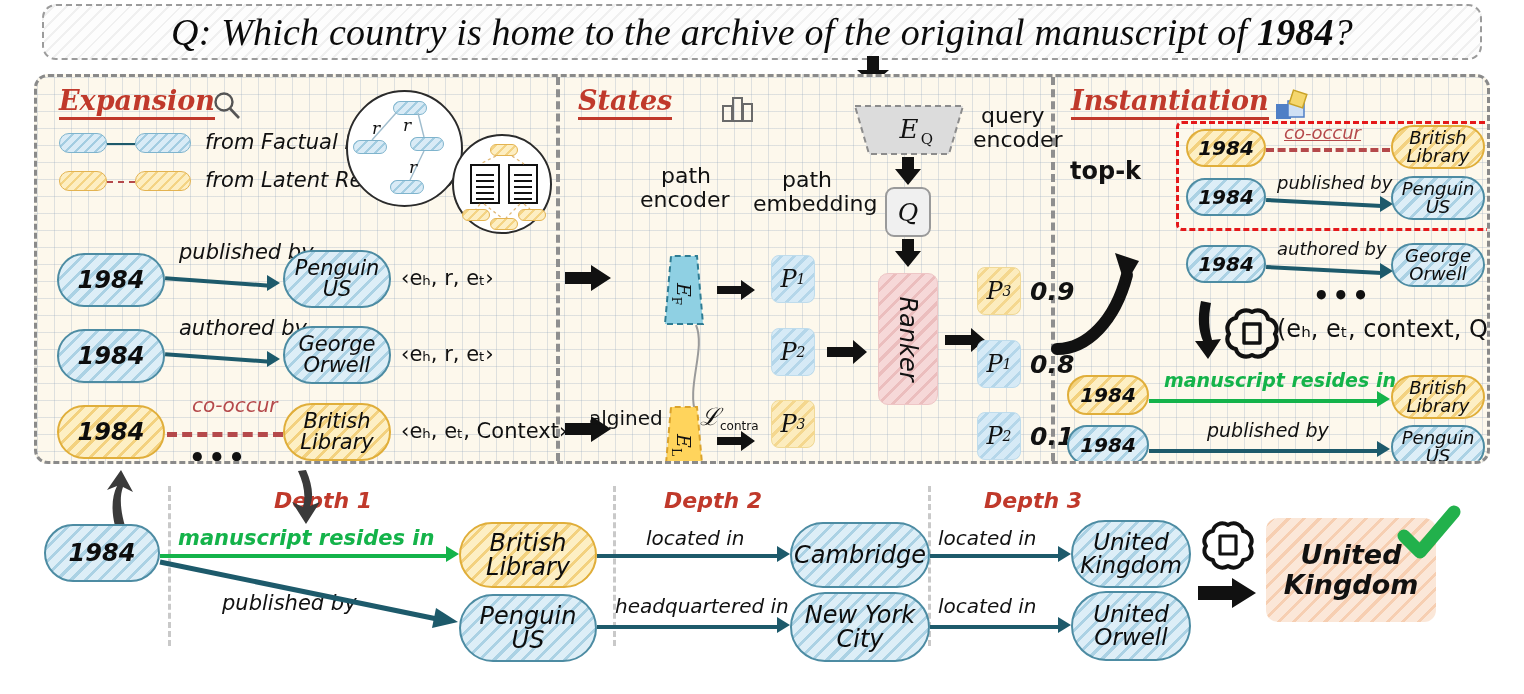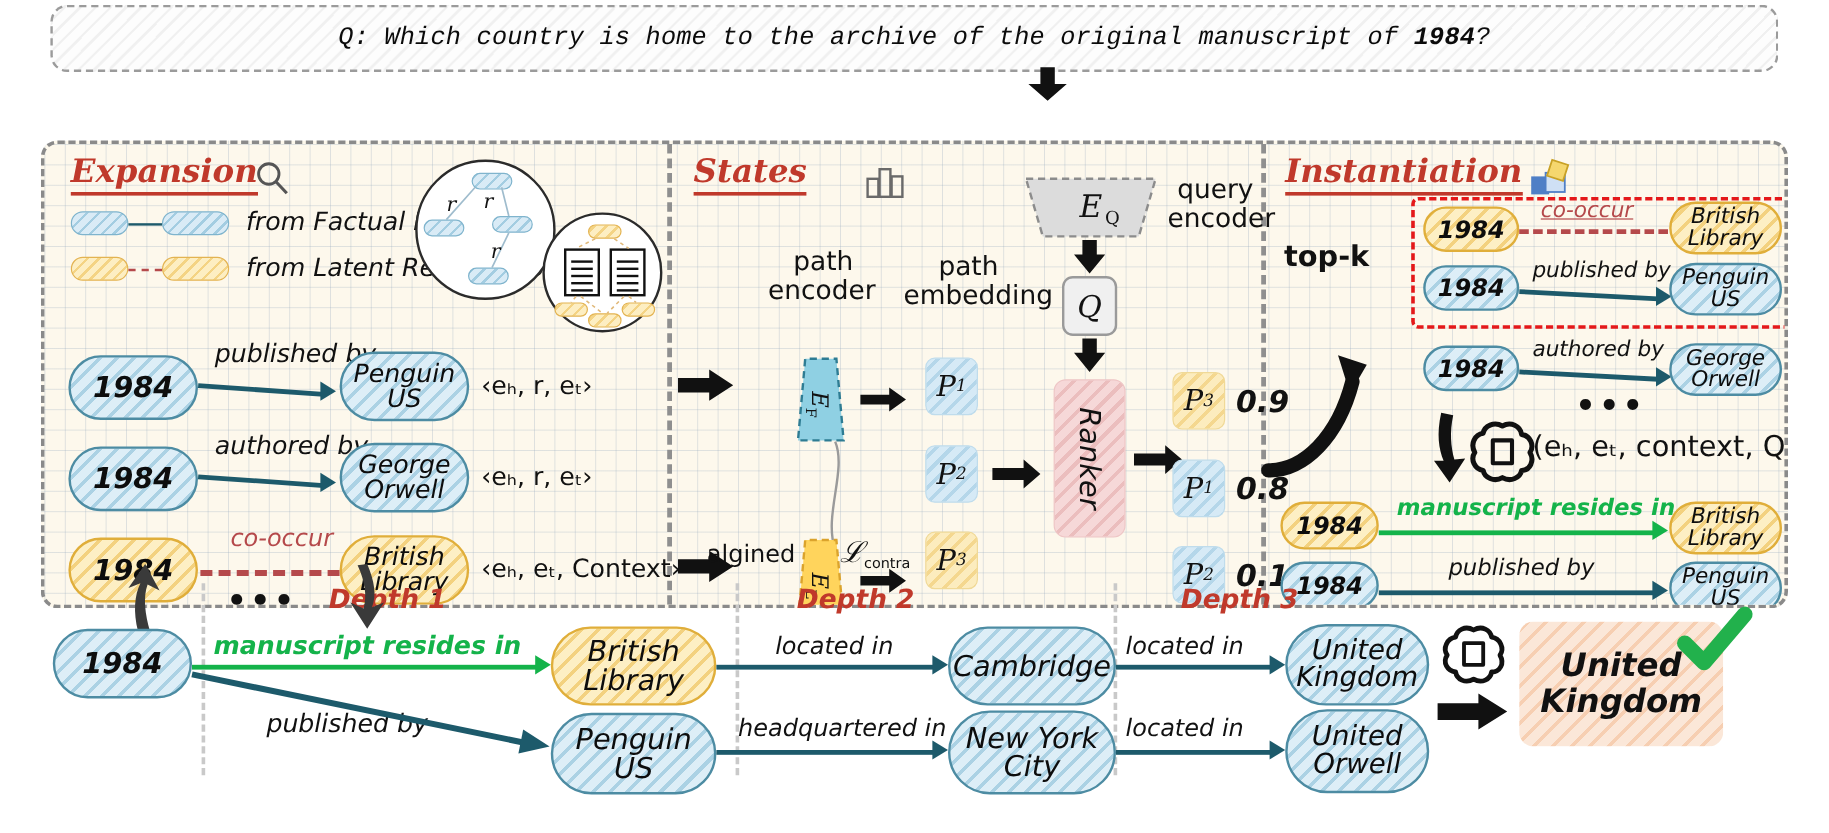--- a/index.html
+++ b/index.html
@@ -9,35 +9,34 @@
 
   
   .qbox{
     position:absolute; left:42px; top:4px; width:1440px; height:56px;
     border:2px dashed #9b9b9b; border-radius:14px;
     background-color:#fdfdfd;
     background-image:repeating-linear-gradient(-45deg,
         rgba(0,0,0,0.05) 0 2px, rgba(0,0,0,0) 2px 9px);
     display:flex; align-items:center; justify-content:center;
   }
-  .qtext{ font-family:Liberation Mono, monospace; font-style:italic;
-    font-size:21px; color:#0b0b0b; letter-spacing:.2px; white-space:nowrap;}
+  .qtext{ font-family:Liberation Serif, serif; font-style:italic;
+    font-size:38px; color:#0b0b0b; letter-spacing:.2px; white-space:nowrap;}
   .qtext b{ font-weight:bold; font-style:italic; }
 
   
   .strip{
     position:absolute; left:34px; top:74px; width:1456px; height:390px;
     border:3px dashed #8a8a8a; border-radius:14px;
     background-color:#fdf8ec;
     background-image:
       linear-gradient(to right, rgba(150,170,190,.30) 1px, transparent 1px),
       linear-gradient(to bottom, rgba(150,170,190,.30) 1px, transparent 1px);
     background-size:17px 17px;
     overflow:hidden;
-    margin-top:43px;
   }
   .vdiv{ position:absolute; top:0; width:0; height:100%;
      border-left:4px dashed #8f8f8f; }
 
   .paneltitle{ position:absolute; font-family:"DejaVu Serif", serif;
      font-style:italic; font-weight:bold; font-size:27px; color:#c0392b;
      border-bottom:3px solid #c0392b; padding-bottom:1px; white-space:nowrap;}
 
   
   .lbl{ position:absolute; font-family:"DejaVu Sans", sans-serif;

